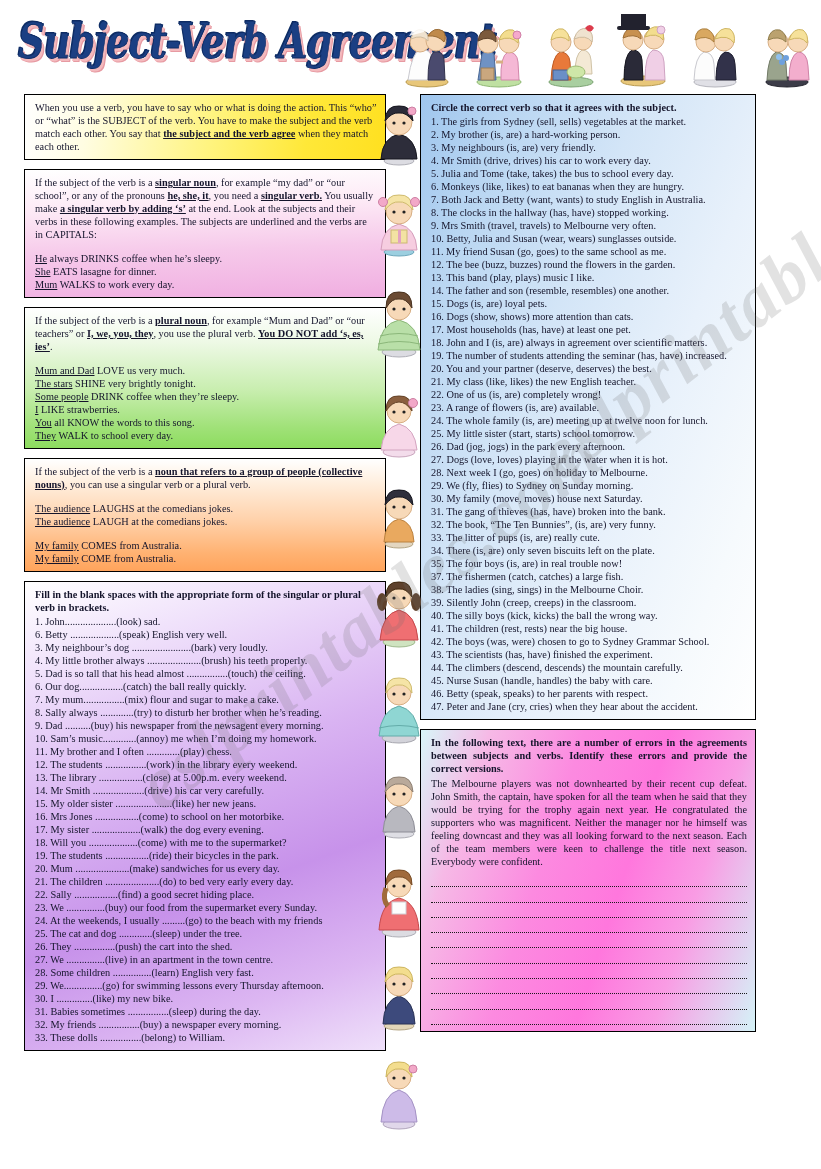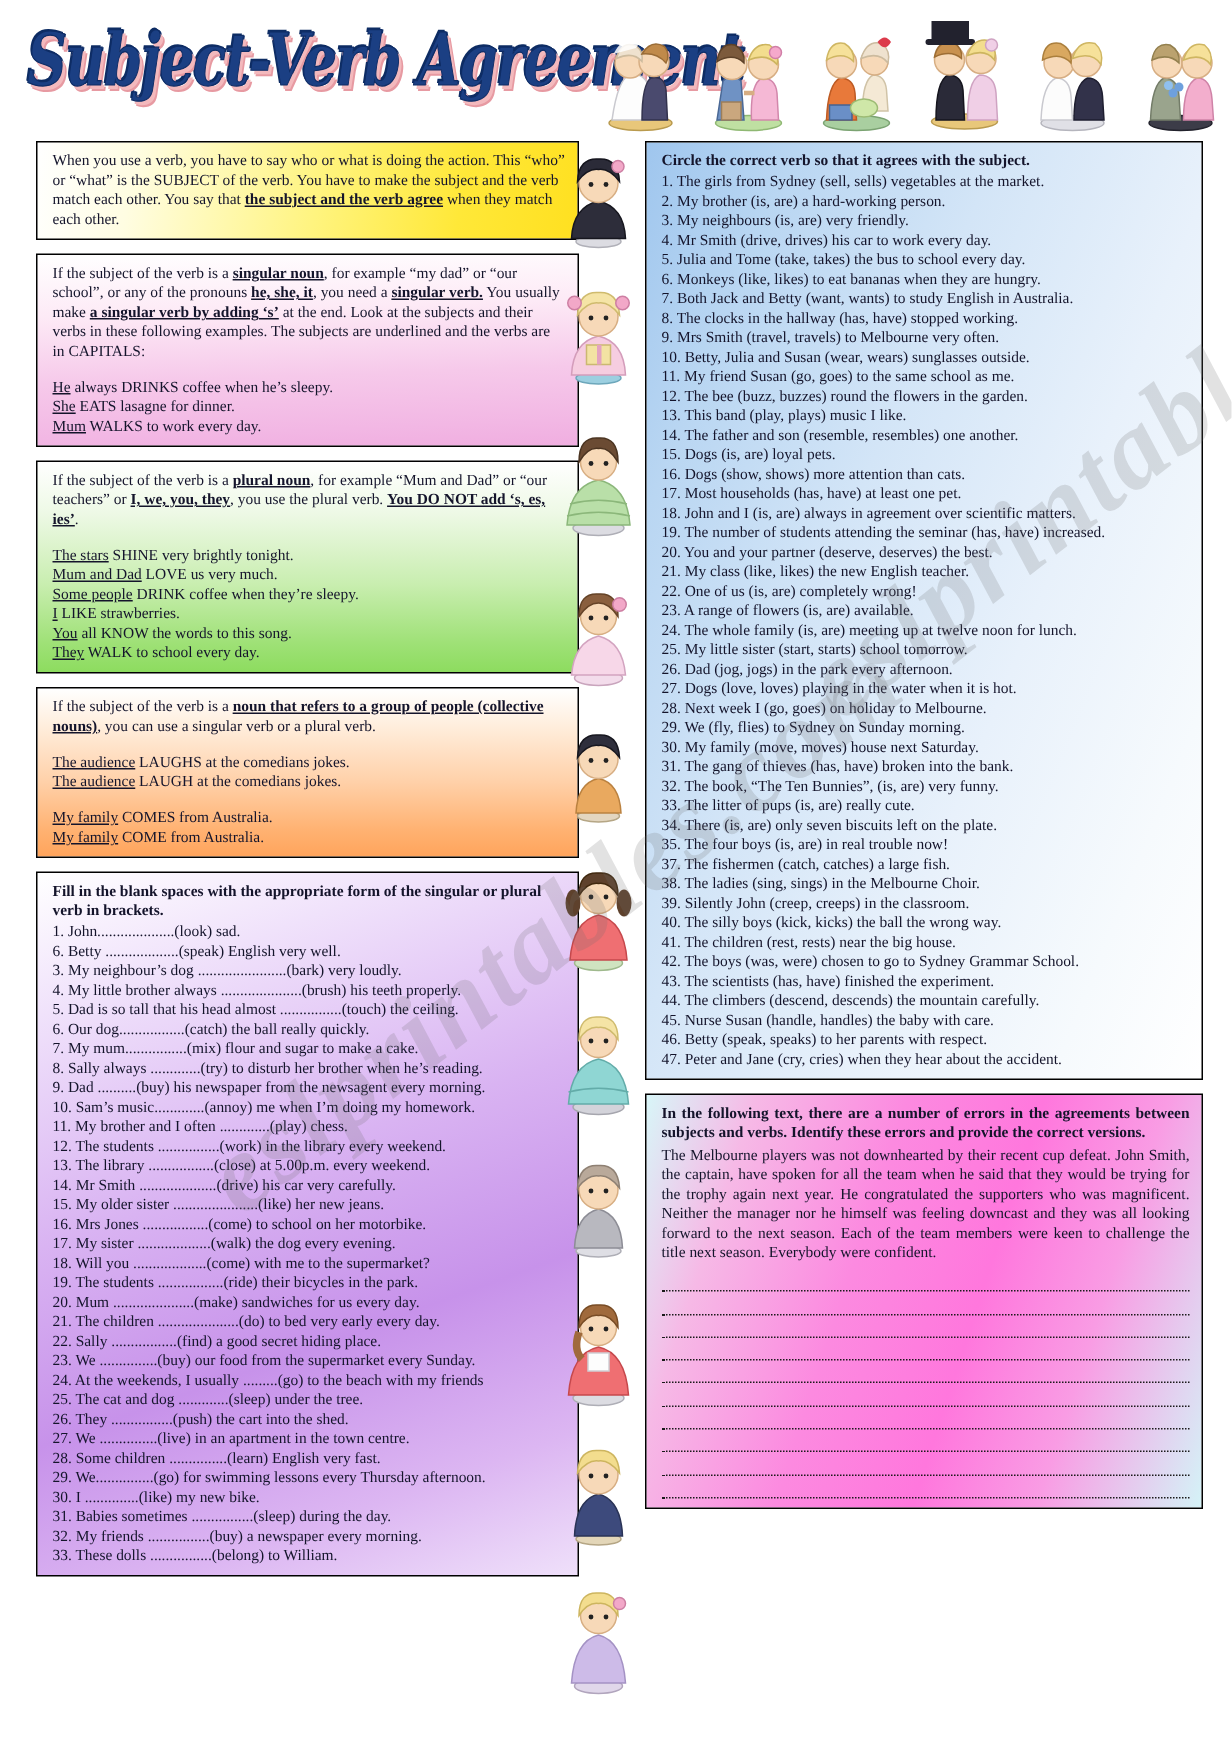--- a/index.html
+++ b/index.html
@@ -84,23 +84,23 @@
 
   
   #col-left {
     position: absolute;
     left: 24px;
     top: 94px;
     width: 362px;
   }
   #col-right {
     position: absolute;
-    left: 430px;
+    left: 420px;
     top: 94px;
-    width: 372px;
+    width: 336px;
   }
 
   .box {
     border: 1.5px solid #000;
     box-sizing: border-box;
     padding: 6px 8px 6px 10px;
     margin-bottom: 9px;
     font-size: 10.3px;
     line-height: 13.0px;
     color: #14142b;
@@ -429,22 +429,22 @@
     <p><span>If the subject of the verb is a </span><b><u>singular noun</u></b><span>, for example “my dad” or “our school”, or any of the pronouns </span><b><u>he, she, it</u></b><span>, you need a </span><b><u>singular verb.</u></b><span> You usually make </span><b><u>a singular verb by adding  ‘s’</u></b><span> at the end. Look at the subjects and their verbs in these following examples. The subjects are underlined and the verbs are in CAPITALS:</span></p>
     <div class="spacer"></div>
     <p><u>He</u><span> always DRINKS coffee when he’s sleepy.</span></p>
     <p><u>She</u><span> EATS lasagne for dinner.</span></p>
     <p><u>Mum</u><span> WALKS to work every day.</span></p>
   </div>
 
   <div class="box" id="box-plural">
     <p><span>If the subject of the verb is a </span><b><u>plural noun</u></b><span>, for example “Mum and Dad” or “our teachers” or </span><b><u>I, we, you, they</u></b><span>, you use the plural verb. </span><b><u>You DO NOT add ‘s, es, ies’</u></b><span>.</span></p>
     <div class="spacer"></div>
+    <p><u>Mum and Dad</u><span> LOVE us very much.</span></p>
     <p><u>The stars</u><span> SHINE very brightly tonight.</span></p>
-    <p><u>Mum and Dad</u><span> LOVE us very much.</span></p>
     <p><u>Some people</u><span> DRINK coffee when they’re sleepy.</span></p>
     <p><u>I</u><span> LIKE strawberries.</span></p>
     <p><u>You</u><span> all KNOW the words to this song.</span></p>
     <p><u>They</u><span> WALK to school every day.</span></p>
   </div>
 
   <div class="box" id="box-collective">
     <p><span>If the subject of the verb is a </span><b><u>noun that refers to a group of people (collective nouns)</u></b><span>, you can use a singular verb or a plural verb.</span></p>
     <div class="spacer"></div>
     <p><u>The audience</u><span> LAUGHS at the comedians jokes.</span></p>

